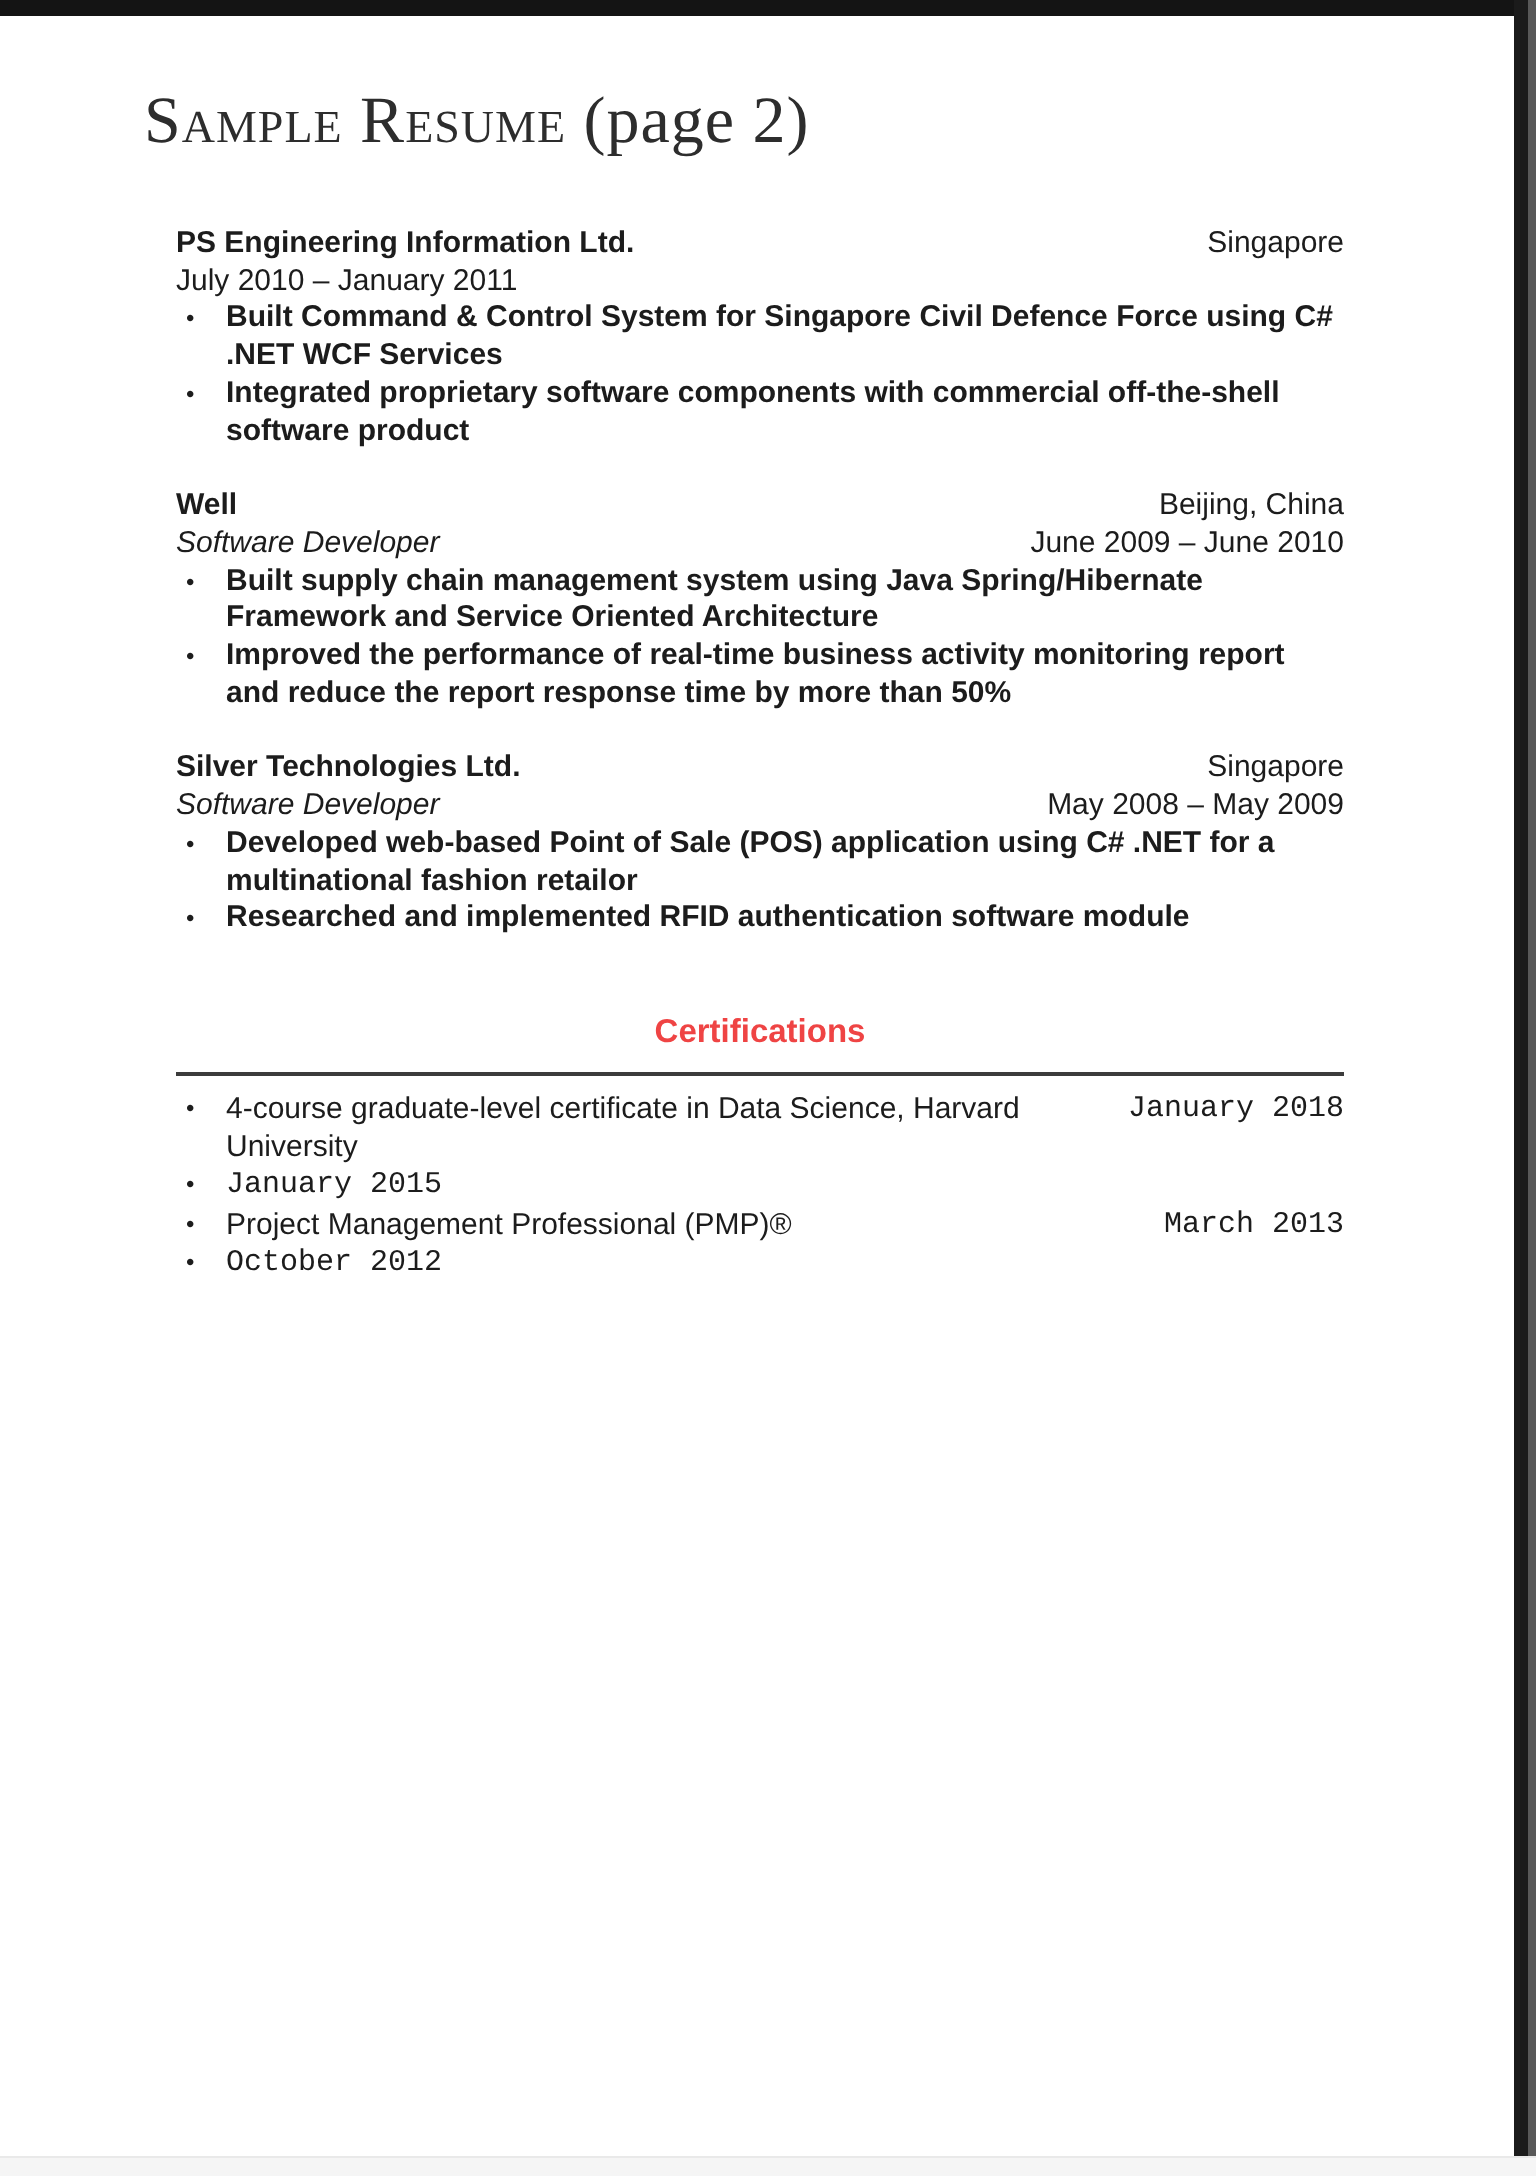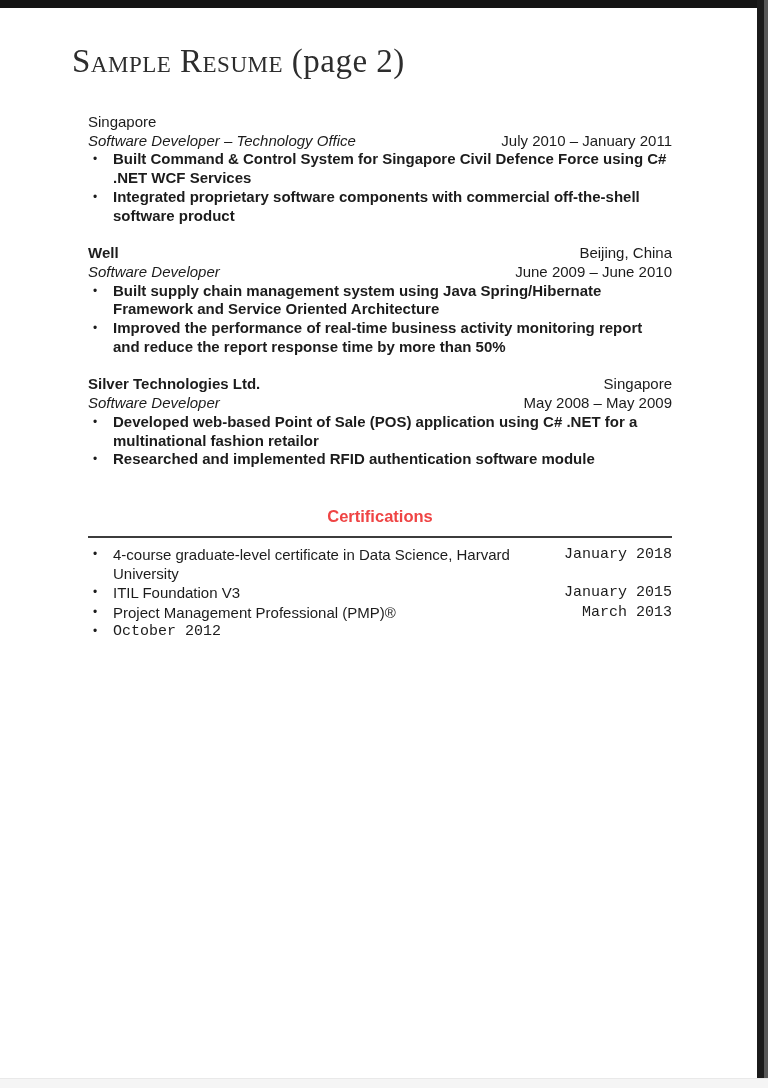--- a/index.html
+++ b/index.html
@@ -69,24 +69,24 @@
   <div class="right-edge"></div>
   <div class="right-gutter"></div>
   <div class="bottom-edge"></div>
 
   <h1 class="doc-title"><span class="sc">Sample Resume</span><span> (page 2)</span></h1>
 
   <div class="content">
 
     <section class="job">
       <div class="row">
+        <span class="company">PS Engineering Information Ltd.</span>
         <span class="loc">Singapore</span>
       </div>
       <div class="row">
-        <span class="role">Software Developer – Technology Office</span>
         <span class="dates">July 2010 – January 2011</span>
       </div>
       <div class="bullets">
         <div class="bullet">
           <span class="dot">•</span>
           <span class="btext">Built Command &amp; Control System for Singapore Civil Defence Force using C# .NET WCF Services</span>
         </div>
         <div class="bullet">
           <span class="dot">•</span>
           <span class="btext">Integrated proprietary software components with commercial off-the-shell software product</span>
@@ -139,21 +139,20 @@
     <section class="certs">
       <h2 class="certs-heading">Certifications</h2>
       <hr class="rule">
       <div class="cert-row">
         <span class="dot">•</span>
         <span class="cname">4-course graduate-level certificate in Data Science, Harvard University</span>
         <span class="cdate">January 2018</span>
       </div>
       <div class="cert-row">
         <span class="dot">•</span>
-        <span class="cname">ITIL Foundation V3</span>
         <span class="cdate">January 2015</span>
       </div>
       <div class="cert-row">
         <span class="dot">•</span>
         <span class="cname">Project Management Professional (PMP)®</span>
         <span class="cdate">March 2013</span>
       </div>
       <div class="cert-row">
         <span class="dot">•</span>
         <span class="cdate">October 2012</span>

